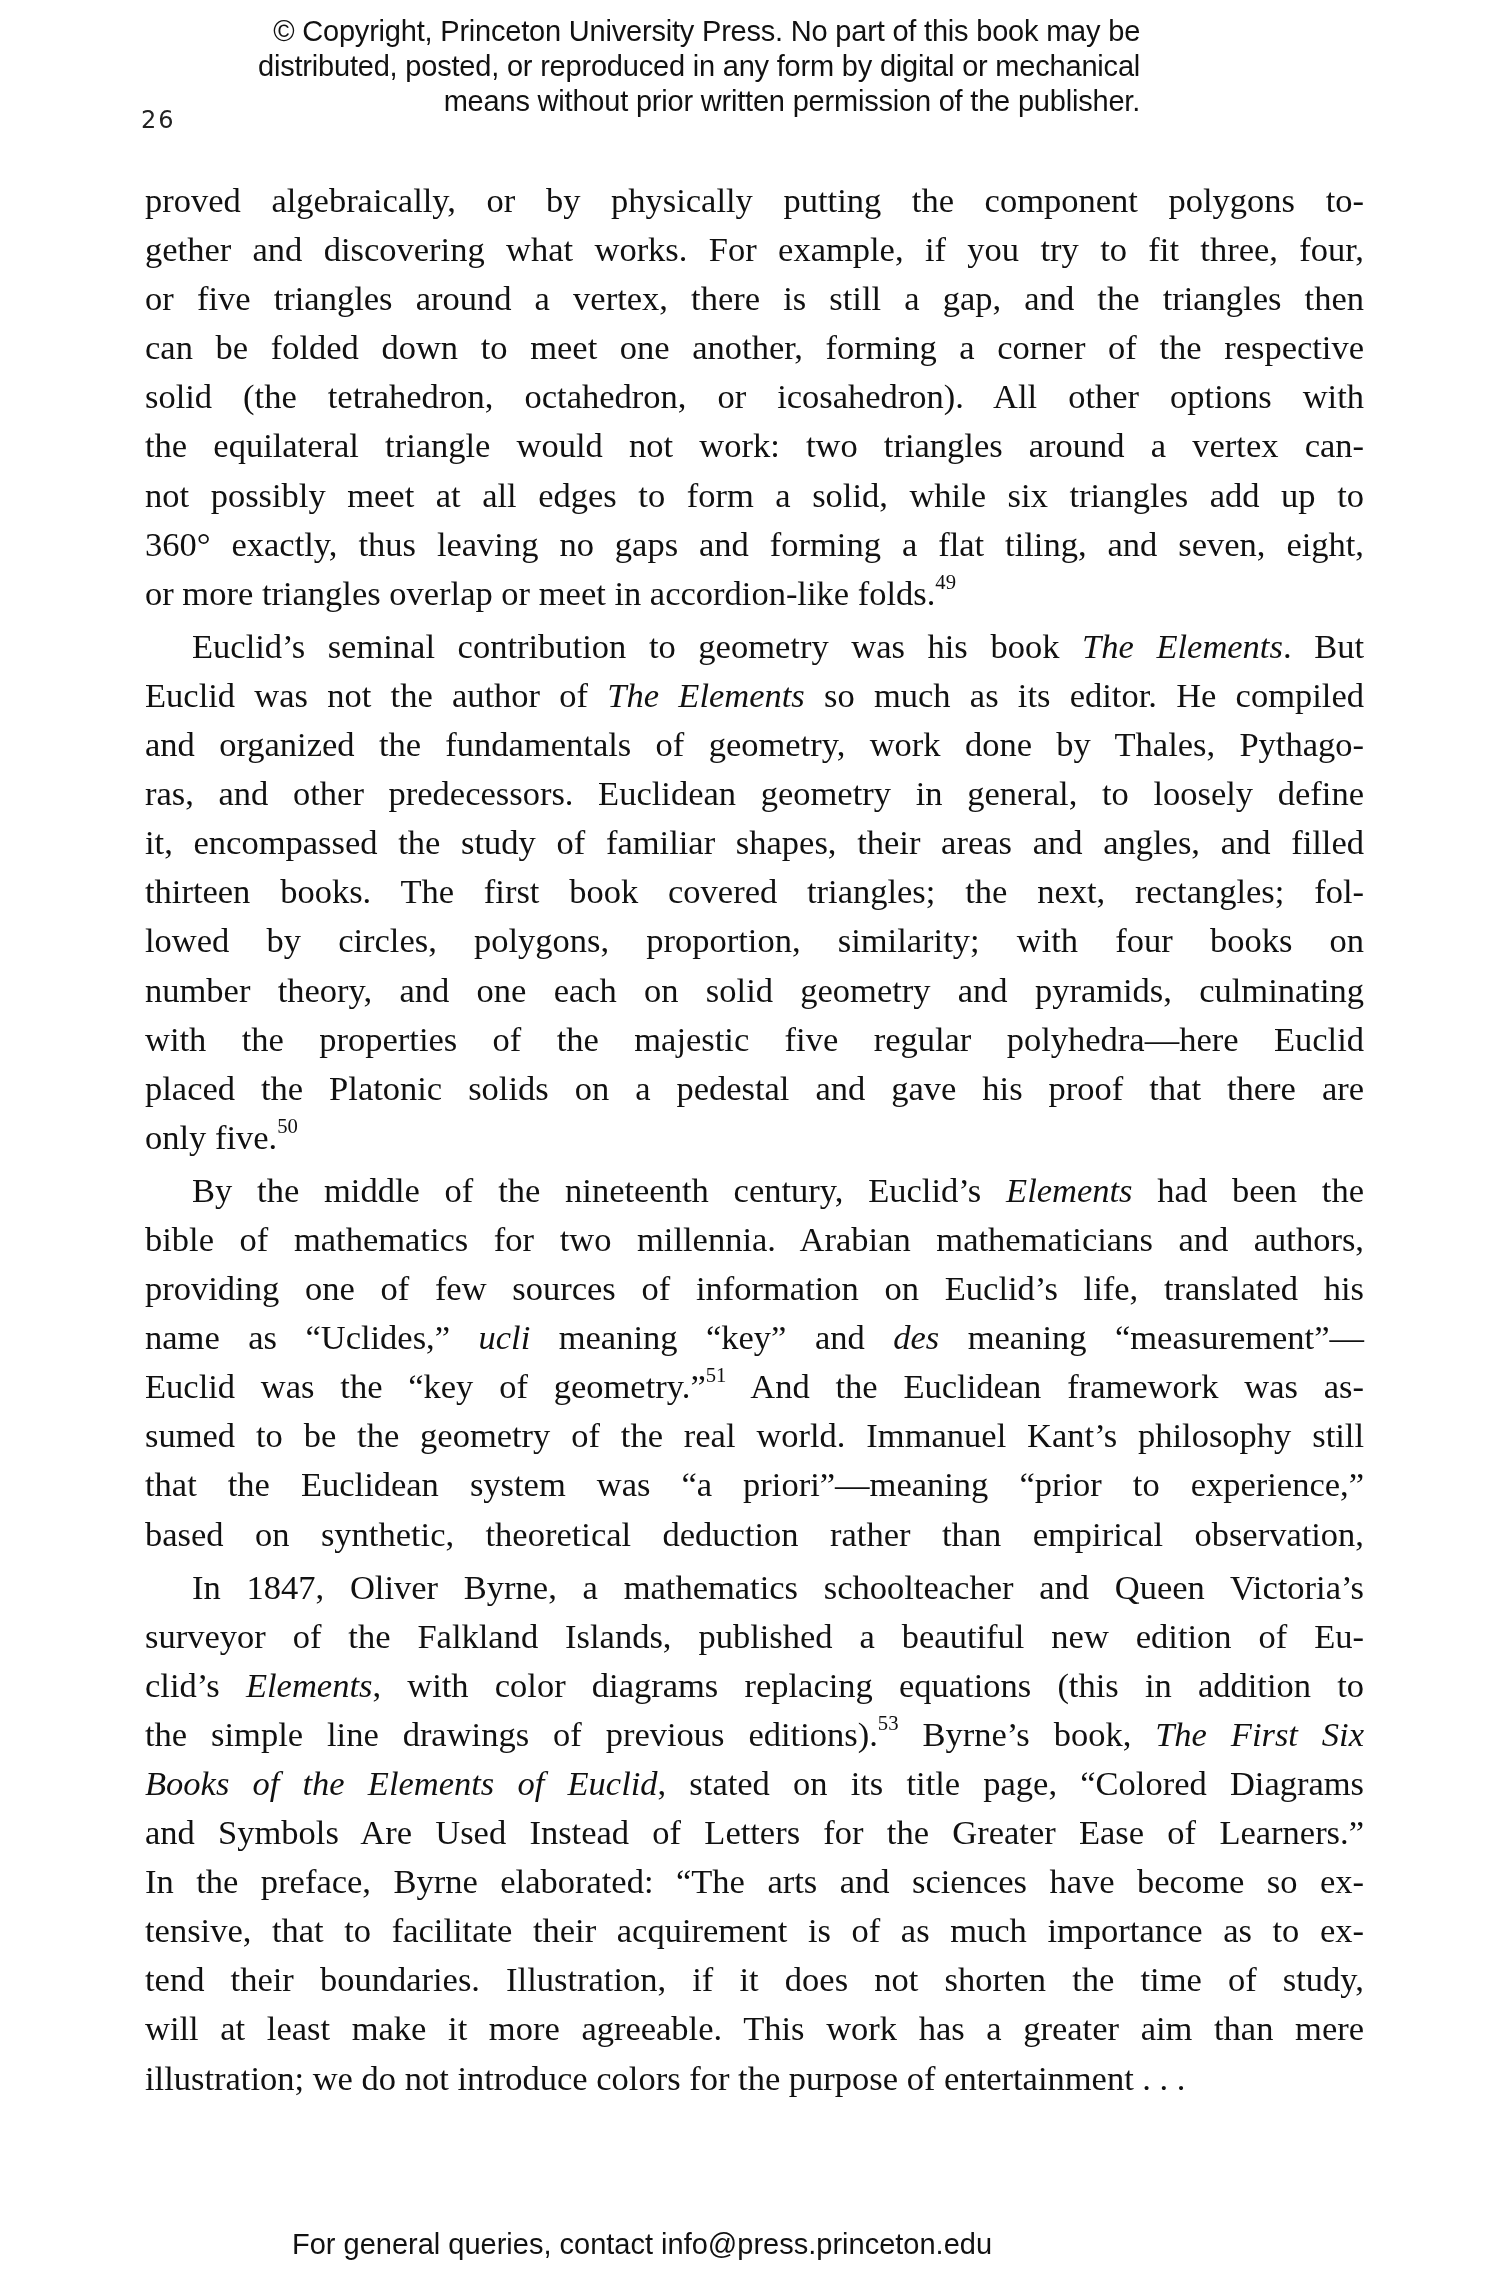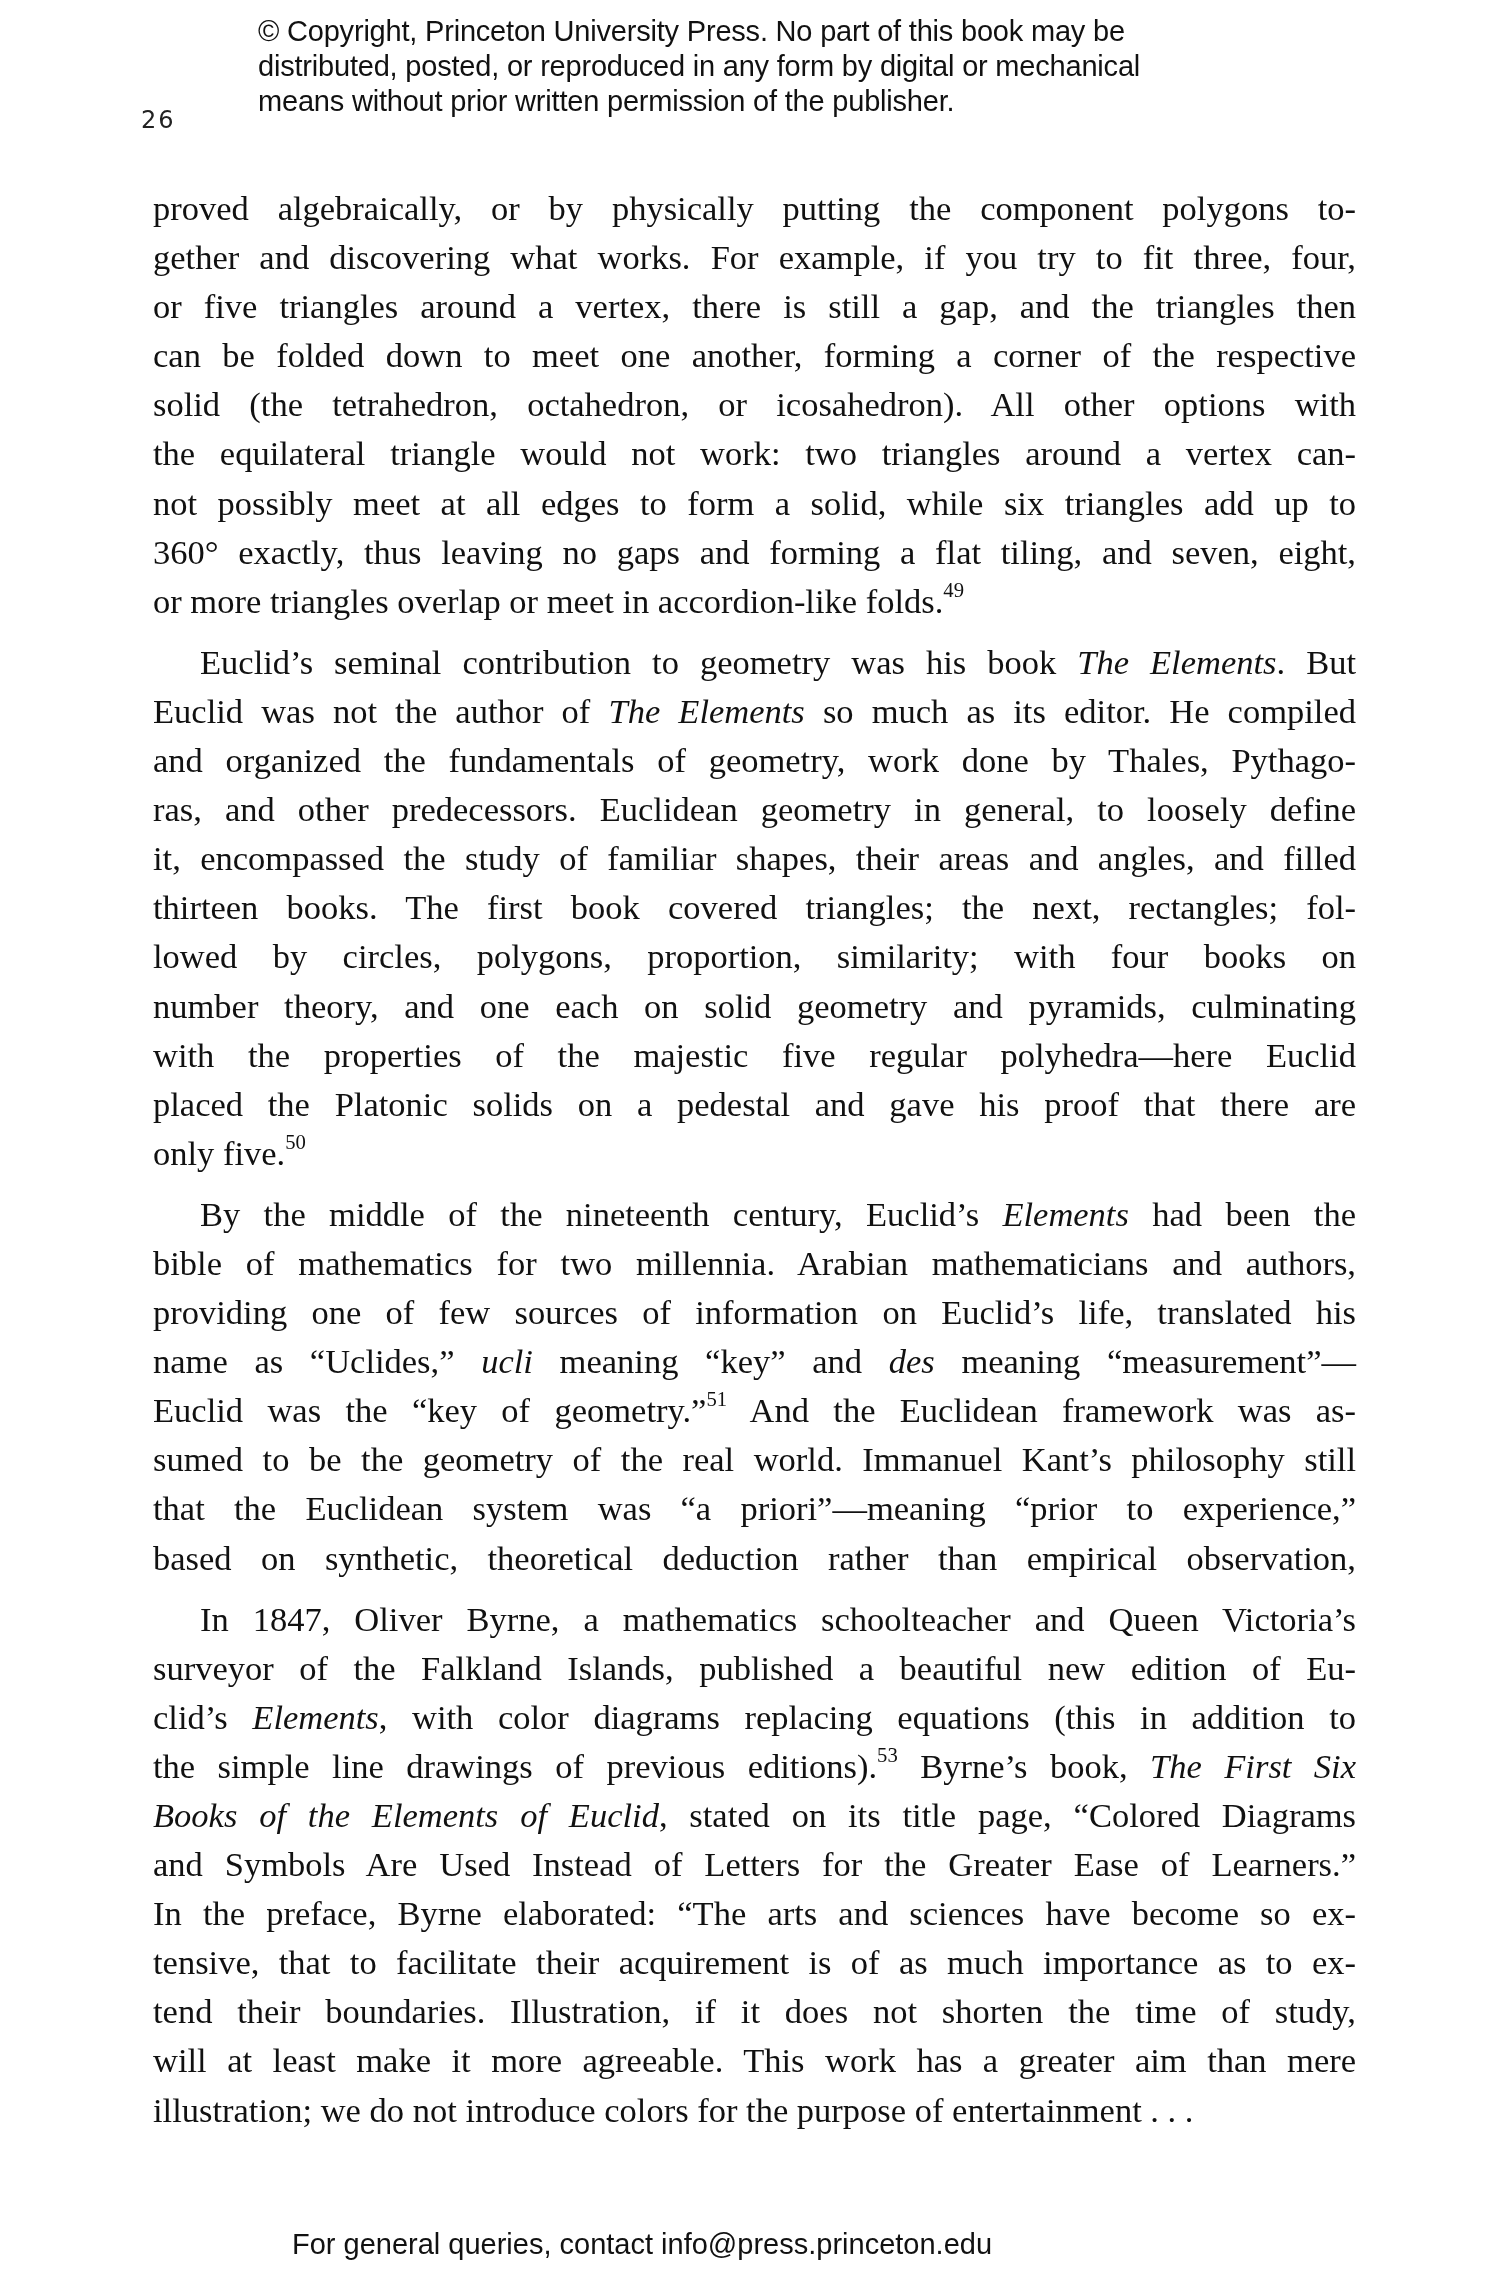--- a/index.html
+++ b/index.html
@@ -2,31 +2,31 @@
 <html><head>
 <meta charset="utf-8">
 <style>
   html, body { margin: 0; padding: 0; background: #ffffff; }
   body { width: 1500px; height: 2286px; position: relative; overflow: hidden; color: #111; }
   .notice {
     position: absolute; left: 258px; top: 14px;
     font-family: "Liberation Sans", sans-serif; font-size: 29px; line-height: 35px;
     color: #111; letter-spacing: -0.2px;
   }
-  .notice div { white-space: nowrap; }
+  .notice div { white-space: nowrap; text-align: right; }
   .folio {
     position: absolute; left: 141px; top: 106px;
     font-family: "DejaVu Sans", sans-serif; font-size: 24px; letter-spacing: 2px; color: #222;
   }
   .body-text {
     position: absolute; left: 141px; top: 172px; width: 1227px;
     font-family: "Liberation Serif", serif; font-size: 34.5px; line-height: 49.1px;
     color: #111; text-align: justify; hyphens: manual;
   }
-  .body-text p { margin: 12px; }
+  .body-text p { margin: 4px; }
   .body-text .line { display: block; text-align: justify; text-align-last: justify; white-space: nowrap; }
   .body-text .line.last { text-align-last: left; }
   sup { font-size: 0.6em; line-height: 0; vertical-align: 0.75em; }
   em { font-style: italic; }
   .footer {
     position: absolute; left: 0; width: 1284px; top: 2228px; text-align: center;
     font-family: "Liberation Sans", sans-serif; font-size: 29px; color: #111;
   }
 </style>
 </head>

